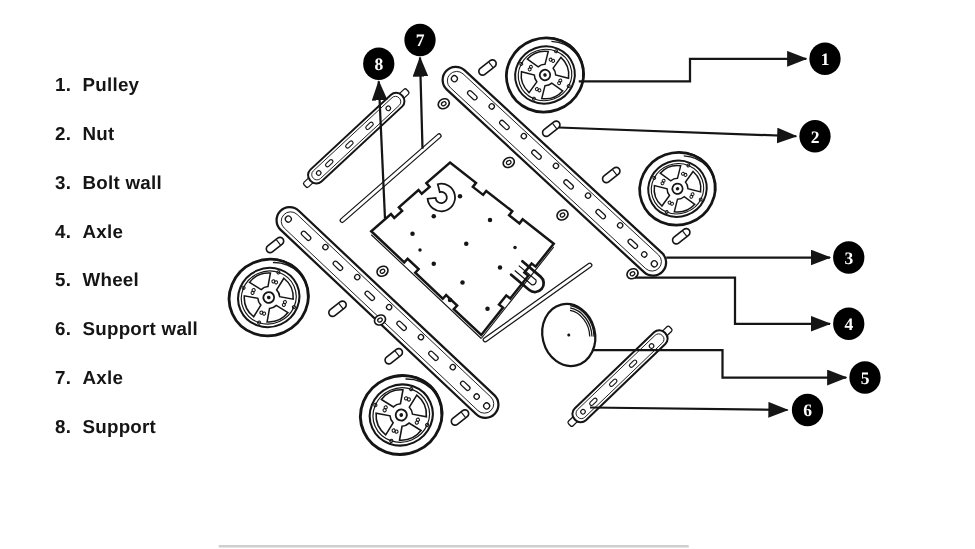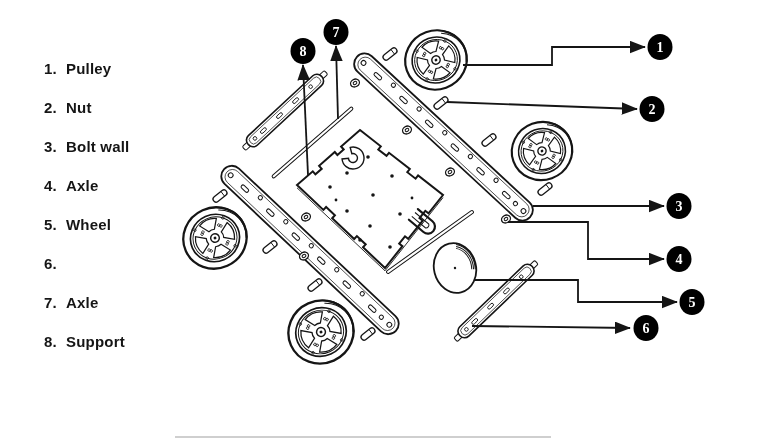--- a/index.html
+++ b/index.html
@@ -36,20 +36,21 @@
     <div class="prow">
       <span class="pnum">4.</span>
       <span class="plabel">Axle</span>
     </div>
     <div class="prow">
       <span class="pnum">5.</span>
       <span class="plabel">Wheel</span>
     </div>
     <div class="prow">
       <span class="pnum">6.</span>
+      <span class="plabel">Support wall</span>
     </div>
     <div class="prow">
       <span class="pnum">7.</span>
       <span class="plabel">Axle</span>
     </div>
     <div class="prow">
       <span class="pnum">8.</span>
       <span class="plabel">Support</span>
     </div>
   </div>

